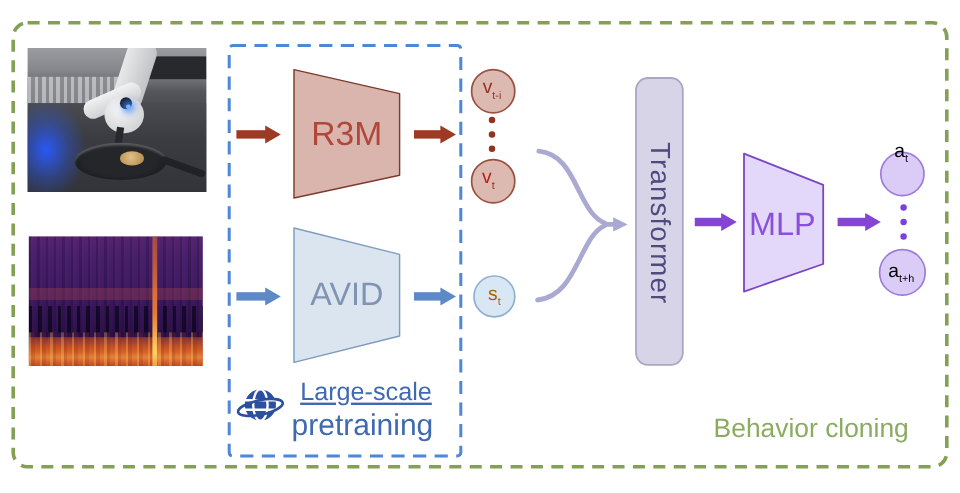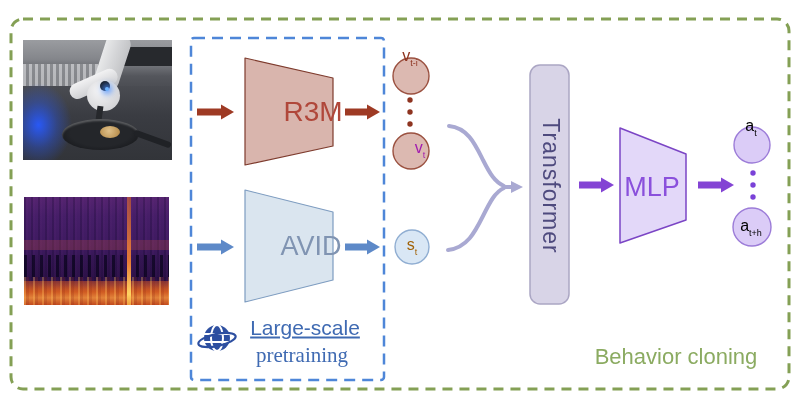--- a/index.html
+++ b/index.html
@@ -1,28 +1,28 @@
 <!DOCTYPE html>
 <html><head>
 <meta charset="utf-8">
 <style>
   html,body{margin:0;padding:0;background:#ffffff;}
   .fig{position:relative;width:800px;height:411px;background:#ffffff;overflow:hidden;
        font-family:"Liberation Sans",sans-serif;}
   .layer{position:absolute;left:0;top:0;}
   .lbl{position:absolute;transform:translate(-50%,-50%);white-space:nowrap;line-height:1;}
-  .mod-r3m{left:289px;top:112px;font-size:28px;color:#b0473a;margin-left:24px;}
-  .mod-avid{left:289px;top:246px;font-size:27px;color:#8094b2;margin-left:22px;}
+  .mod-r3m{left:289px;top:112px;font-size:28px;color:#b0473a;}
+  .mod-avid{left:289px;top:246px;font-size:27px;color:#8094b2;}
   .mod-mlp{left:652px;top:187px;font-size:27px;color:#8a50dc;}
   .mod-transformer{left:550px;top:186px;font-size:23px;color:#4e4a7e;
        writing-mode:vertical-rl;text-orientation:mixed;letter-spacing:1px;}
   .tok{font-size:16px;}
   .tok .ss{font-size:9px;}
   .pre1{left:305px;top:327px;font-size:21px;color:#3f6ab2;text-decoration:underline;}
-  .pre2{left:302px;top:355px;font-size:21px;color:#3f6ab2;font-family:Liberation Serif, serif;}
+  .pre2{left:302px;top:355px;font-size:25px;color:#3f6ab2;}
   .bc{left:676px;top:357px;font-size:22px;color:#8bab61;}
   
   .photo{position:absolute;left:23px;top:40px;width:149px;height:120px;overflow:hidden;
       background:linear-gradient(180deg,#9a9ca0 0%,#84868b 16%,#54565c 30%,#3d3f45 55%,#35373d 100%);}
   .blinds{position:absolute;left:0;top:20%;width:56%;height:18%;opacity:.85;
       background:repeating-linear-gradient(90deg,#c9cacd 0 3px,#8e9094 3px 6px);}
   .darkblock{position:absolute;right:0;top:6%;width:34%;height:16%;background:#27292d;}
   .tabletop{position:absolute;left:0;top:38%;width:100%;height:62%;
       background:linear-gradient(180deg,#4a4c52 0%,#3a3c42 40%,#323439 100%);}
   .glow{position:absolute;left:-12%;bottom:-6%;width:45%;height:70%;
@@ -153,22 +153,22 @@
     <div class="spec-bottom"></div>
     <div class="spec-speckle"></div>
     <div class="spec-streak"></div>
   </div>
 
   <div class="lbl mod-r3m">R3M</div>
   <div class="lbl mod-avid">AVID</div>
   <div class="lbl mod-transformer">Transformer</div>
   <div class="lbl mod-mlp">MLP</div>
 
-  <div class="lbl tok" style="left:410px;top:58px;color:#8e3420;"><span>v</span><sub class="ss">t-i</sub></div>
-  <div class="lbl tok" style="left:420px;top:150px;color:#a21caf;text-align:center;"><span>v</span><sub class="ss">t</sub></div>
+  <div class="lbl tok" style="left:410px;top:75px;color:#8e3420;"><span>v</span><sub class="ss">t-i</sub></div>
+  <div class="lbl tok" style="left:407px;top:150px;color:#b91c1c;text-align:center;"><span>v</span><sub class="ss">t</sub></div>
   <div class="lbl tok" style="left:412px;top:247px;color:#a16207;"><span>s</span><sub class="ss">t</sub></div>
   <div class="lbl tok" style="left:751px;top:128px;color:#000000;"><span>a</span><sub class="ss">t</sub></div>
   <div class="lbl tok" style="left:751px;top:228px;color:#000000;"><span>a</span><sub class="ss">t+h</sub></div>
 
   <span class="globe-wrap">
     <svg width="40" height="34" viewBox="0 0 40 34">
       <circle cx="20" cy="16" r="13" fill="#2d4fa0"></circle>
       <g stroke="#ffffff" stroke-width="2" fill="none">
         <line x1="7" y1="12" x2="33" y2="12"></line>
         <line x1="7" y1="20" x2="33" y2="20"></line>

